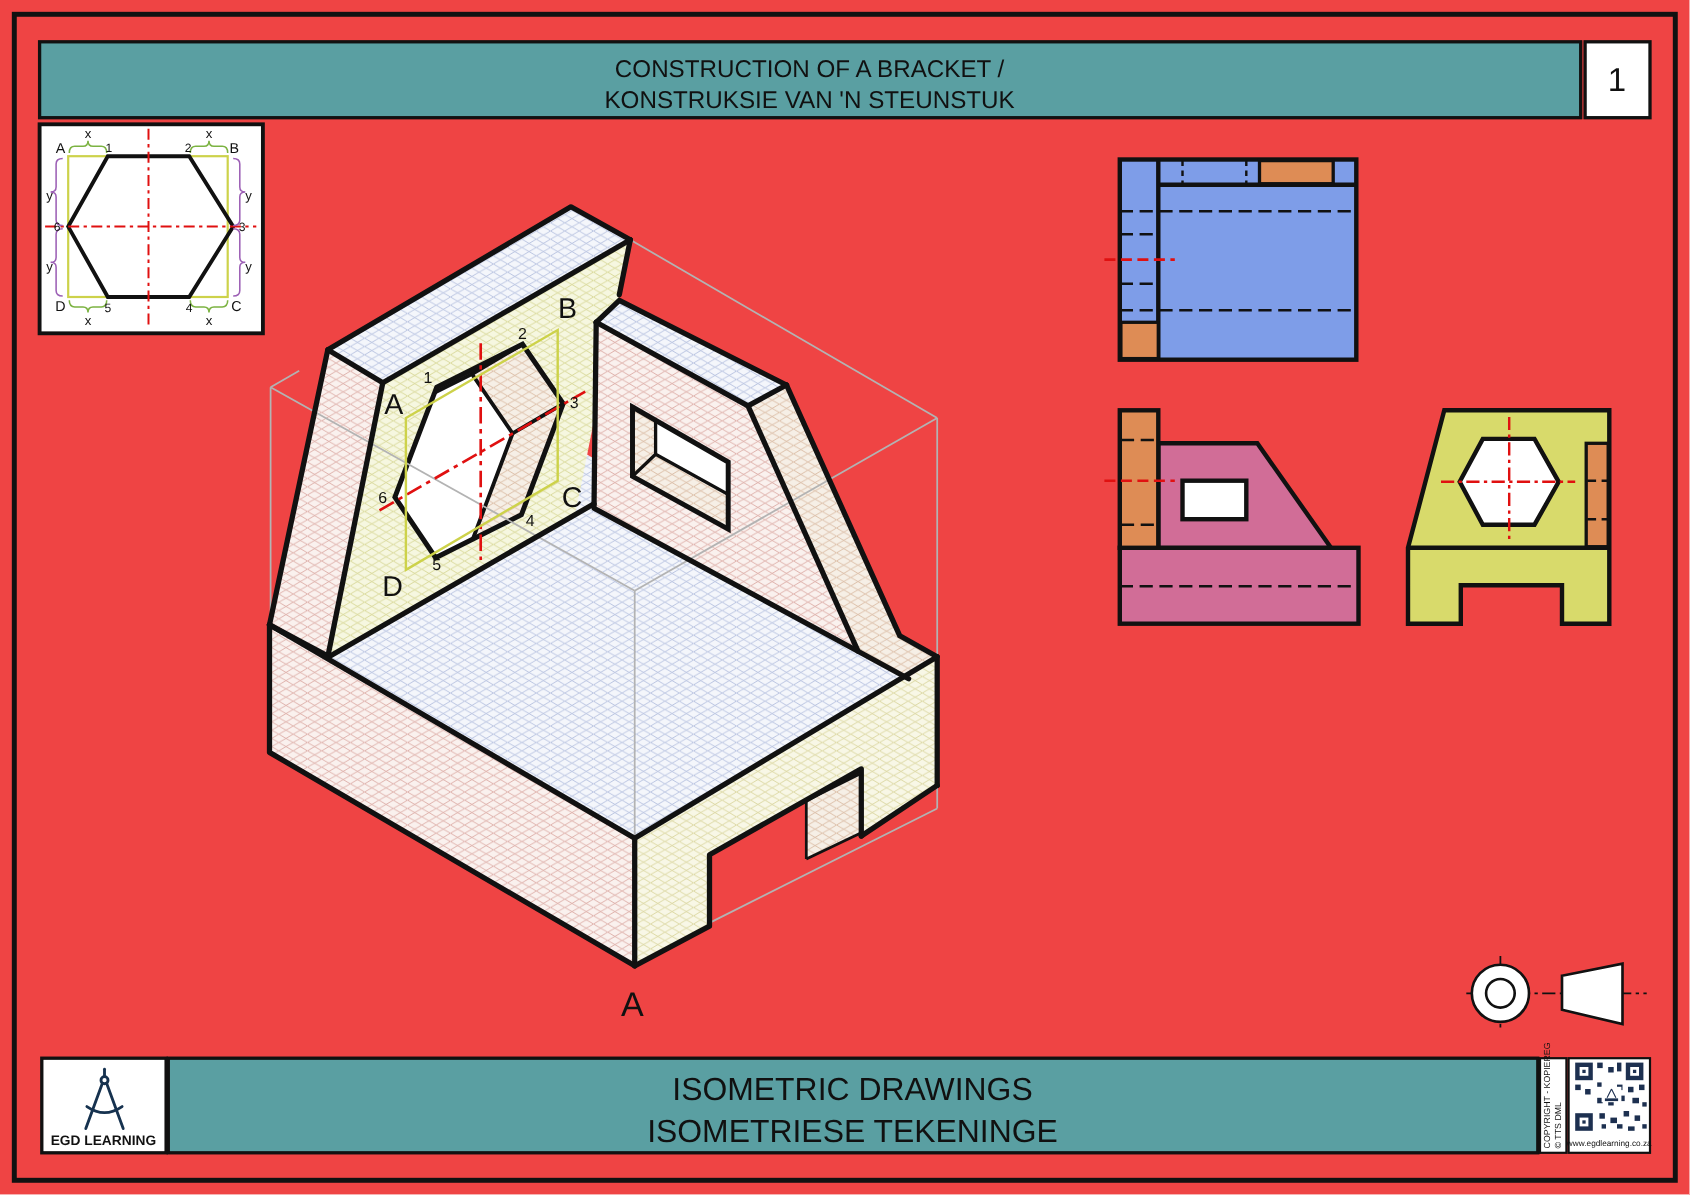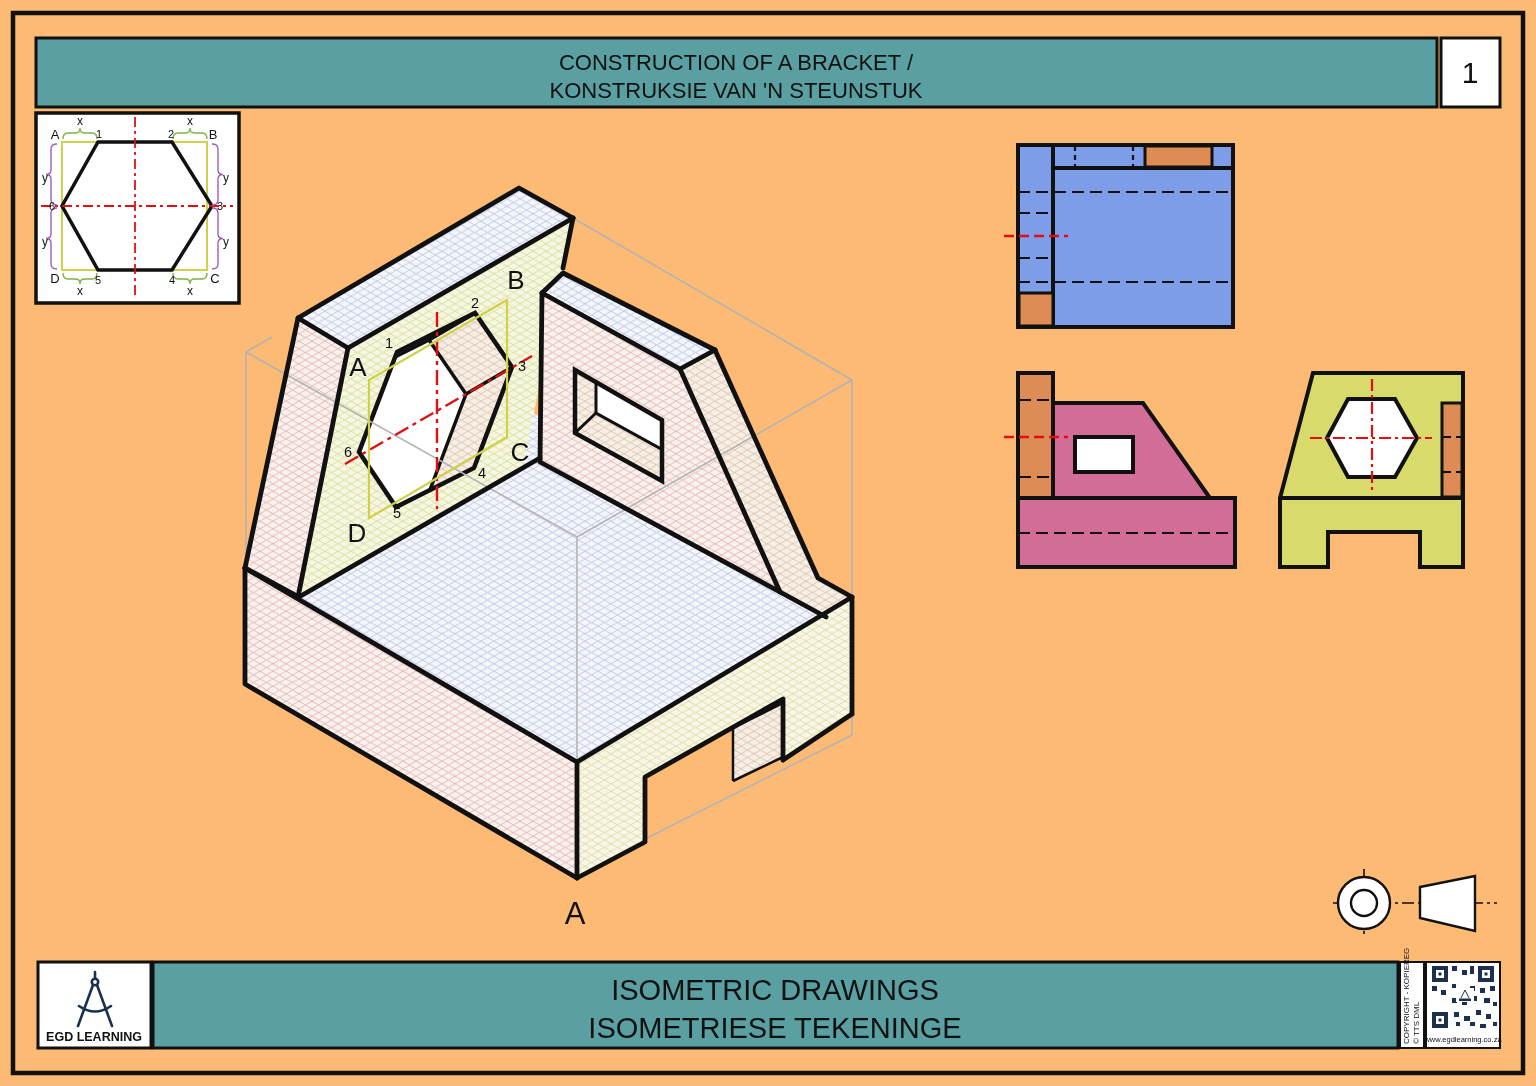--- a/index.html
+++ b/index.html
@@ -1,16 +1,16 @@
 <!DOCTYPE html>
 <html><head>
 <meta charset="utf-8">
 <style>
   html,body{margin:0;padding:0;background:#ffffff;}
-  .page{position:relative;width:1536px;height:1086px;background:#fdba74;overflow:hidden;
+  .page{position:relative;width:1536px;height:1086px;background:#ef4444;overflow:hidden;
         font-family:"Liberation Sans", sans-serif;}
   svg{position:absolute;left:0;top:0;}
   svg text{font-family:"Liberation Sans", sans-serif;fill:#111;}
 </style>
 </head>
 <body>
 
 <div class="page">
 <svg width="1536" height="1086" viewBox="0 0 1536 1086">
   <defs>

